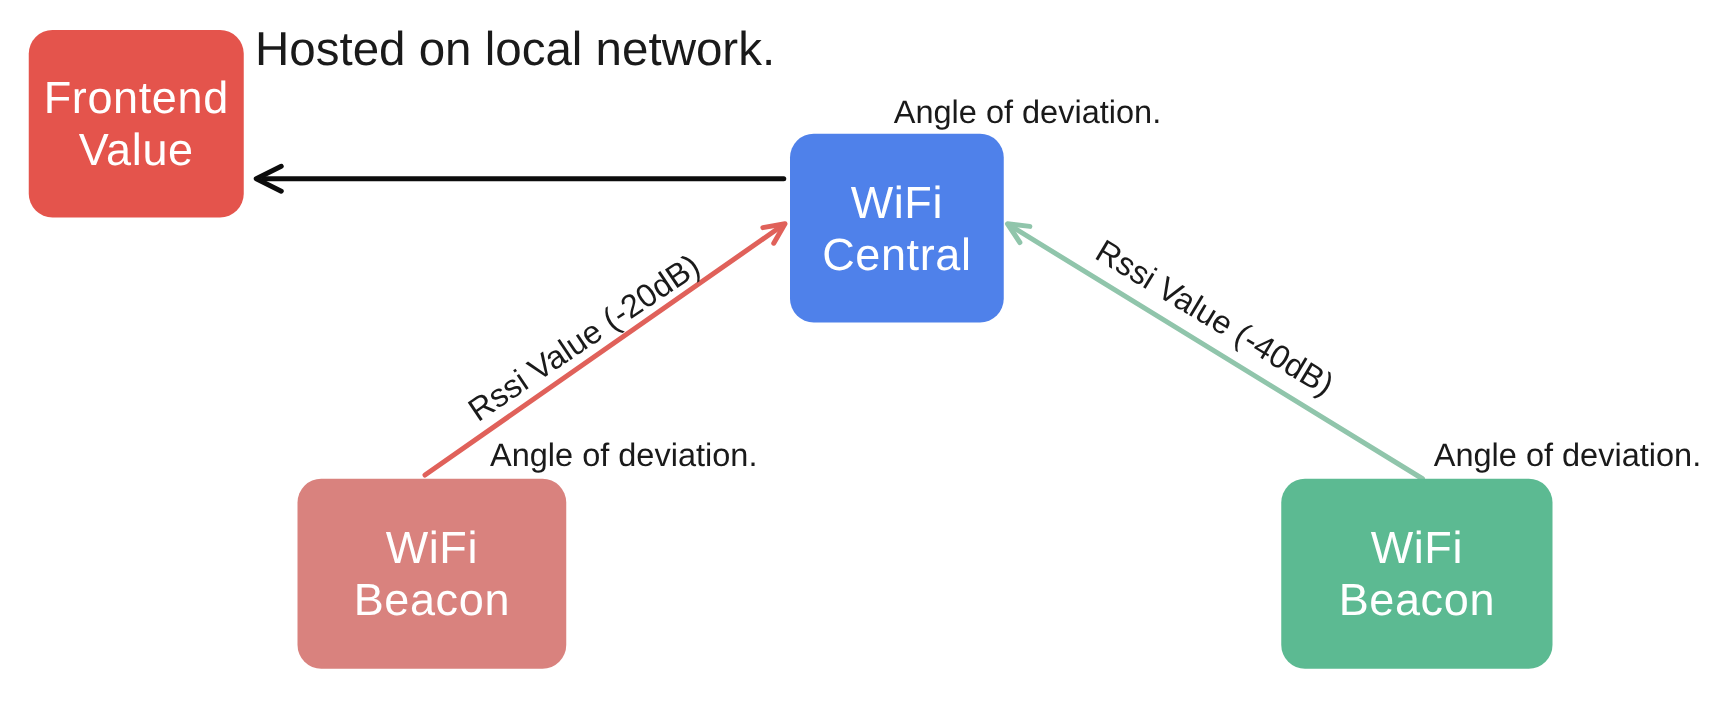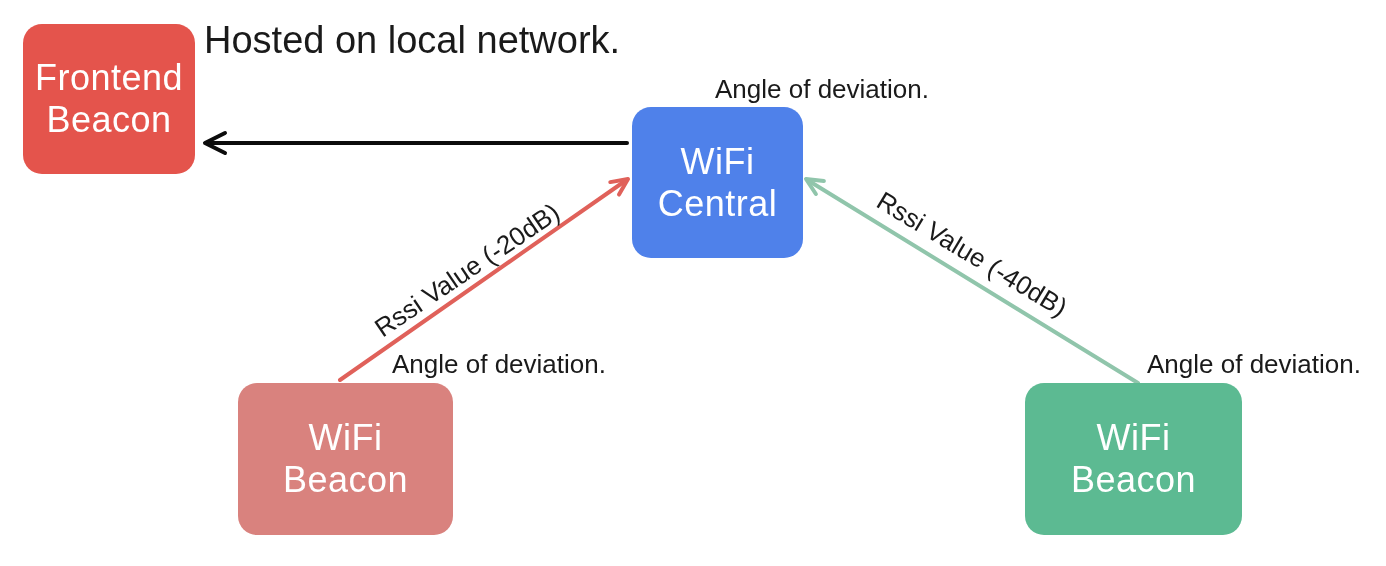--- a/index.html
+++ b/index.html
@@ -89,21 +89,21 @@
     </g>
 
     <g>
       <line x1="1138" y1="383" x2="809" y2="181" stroke-width="4" stroke-linecap="round" stroke="#90c5ab"></line>
       <polyline points="815.9,194 806,179 823.9,181.1" fill="none" stroke-width="4" stroke-linecap="round" stroke-linejoin="round" stroke="#90c5ab"></polyline>
     </g>
   </svg>
 
   <div class="node node-frontend" style="background: rgb(228, 84, 76); color: rgb(255, 255, 255);">
     <span class="node-label">Frontend
-Beacon</span>
+Value</span>
   </div>
 
   <div class="node node-central" style="background: rgb(79, 129, 234); color: rgb(255, 255, 255);">
     <span class="node-label">WiFi
 Central</span>
   </div>
 
   <div class="node node-beacon-left" style="background: rgb(217, 130, 126); color: rgb(255, 255, 255);">
     <span class="node-label">WiFi
 Beacon</span>

